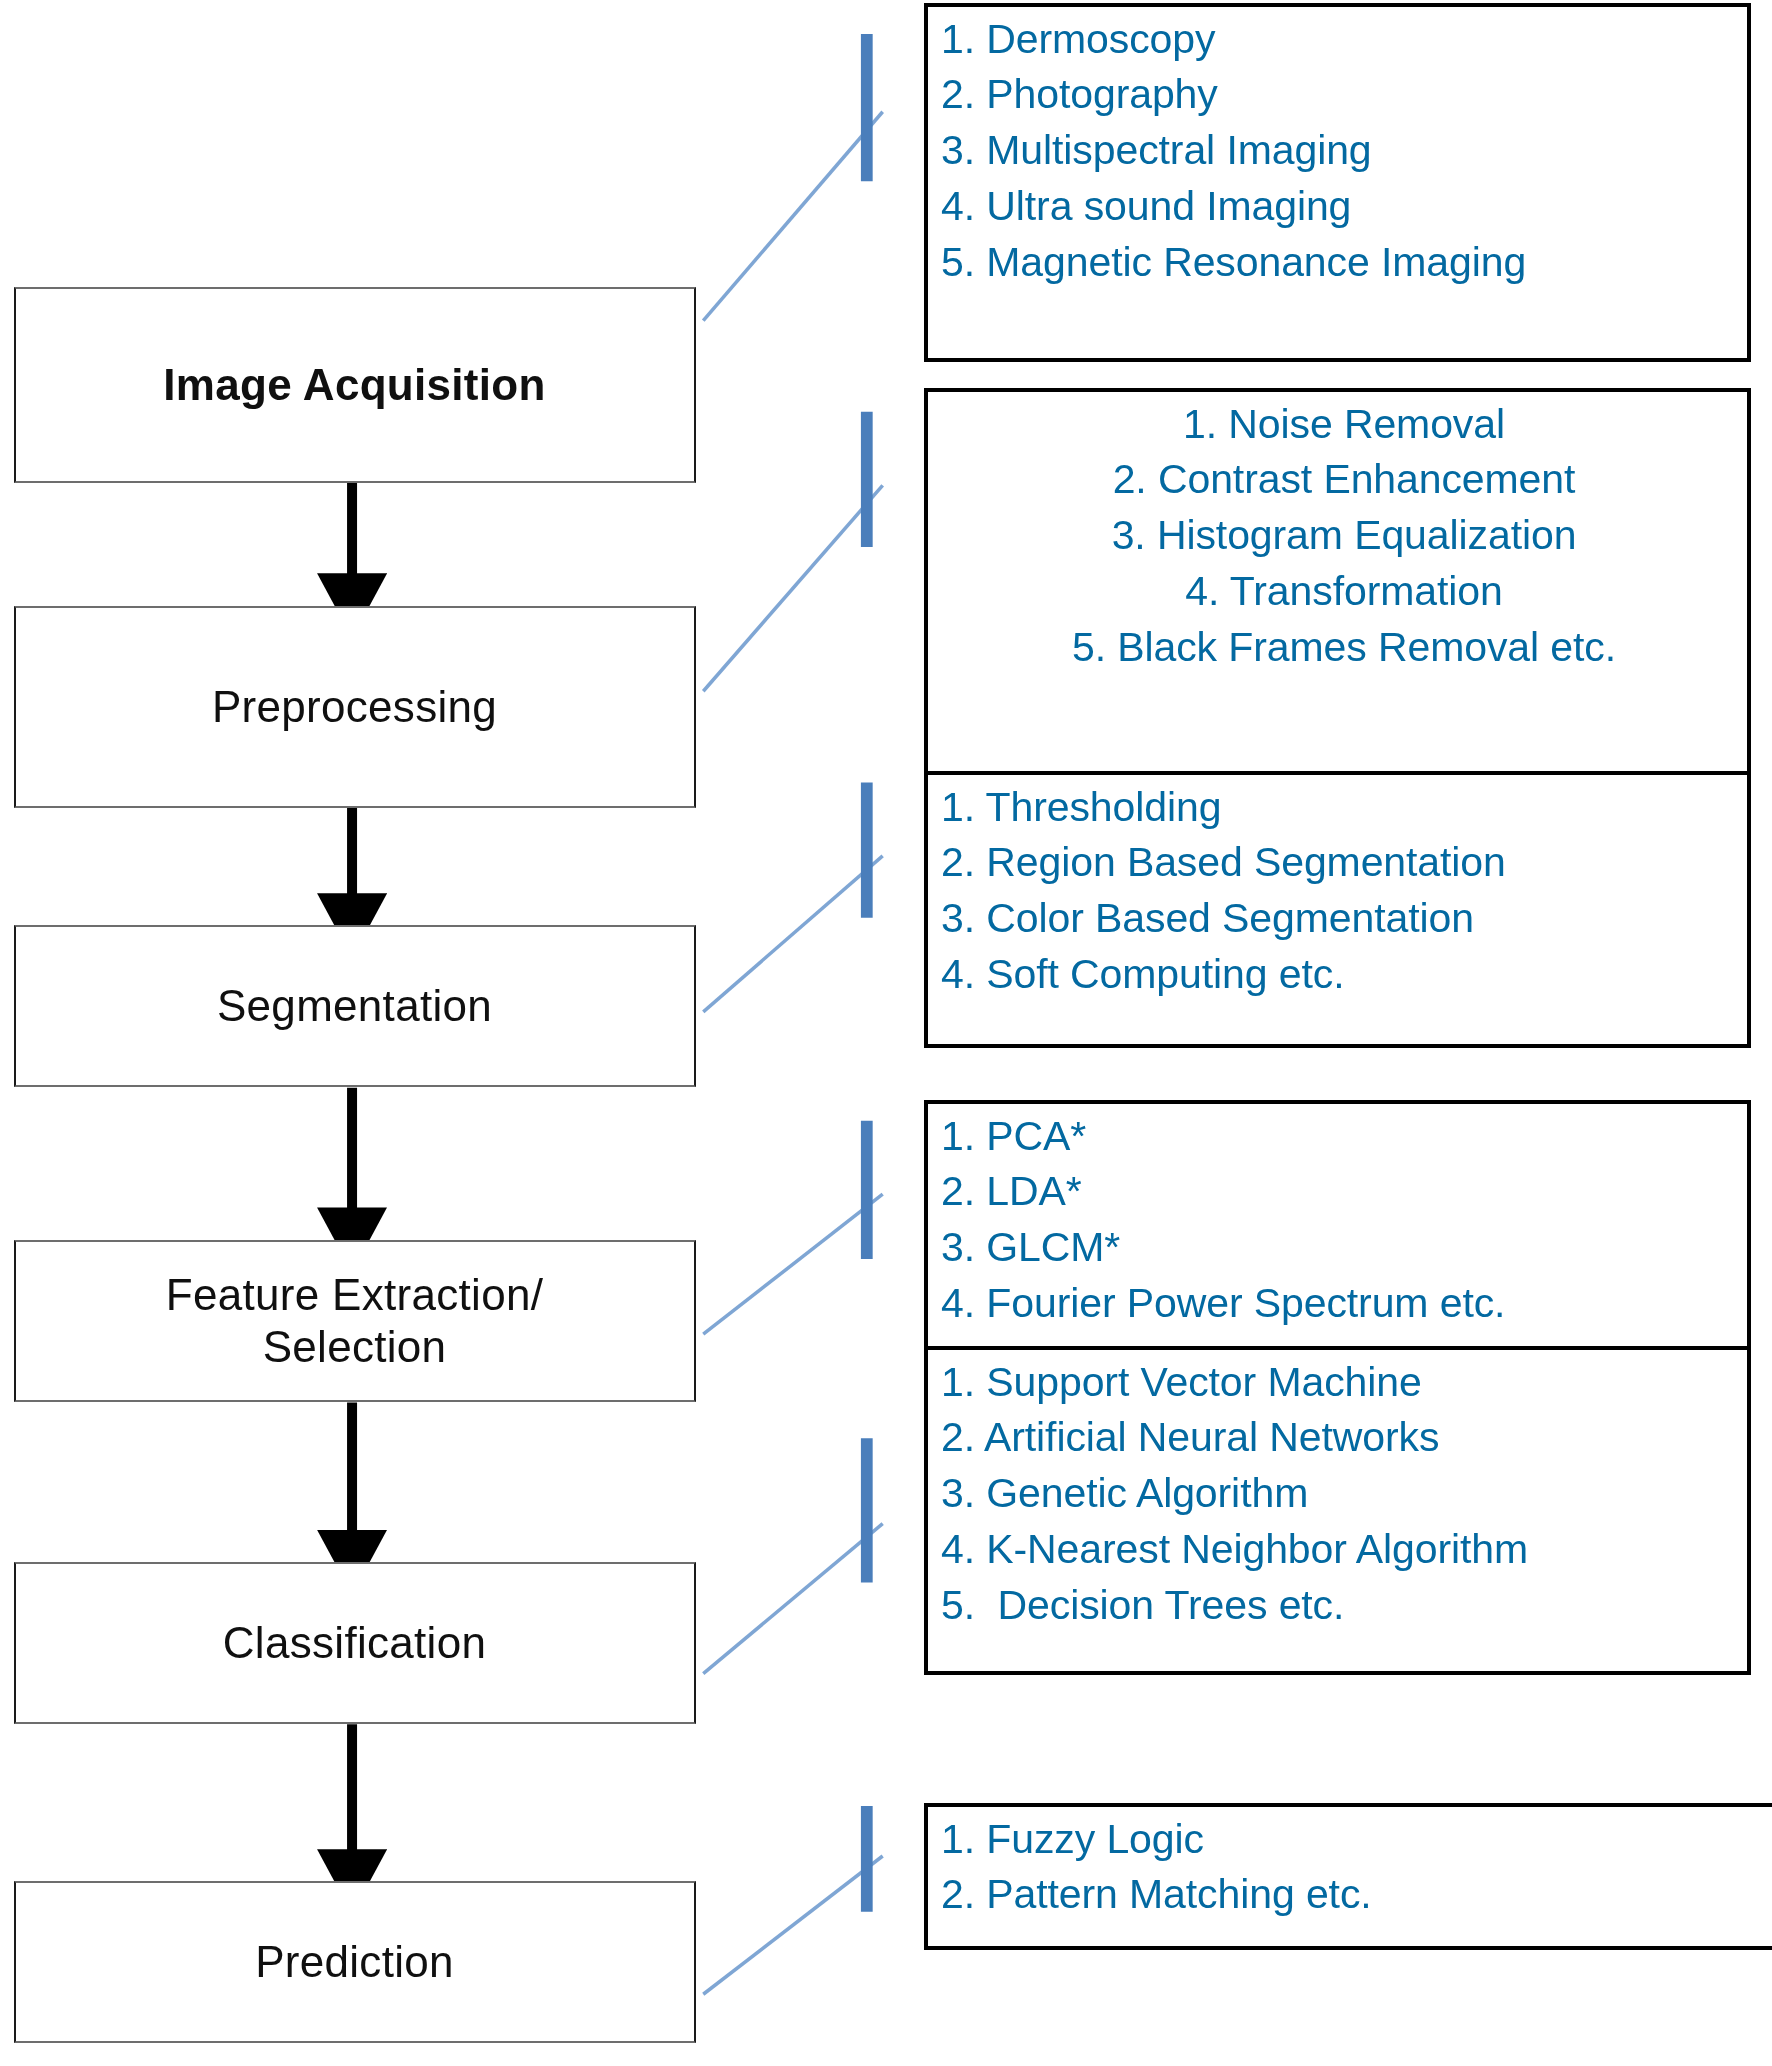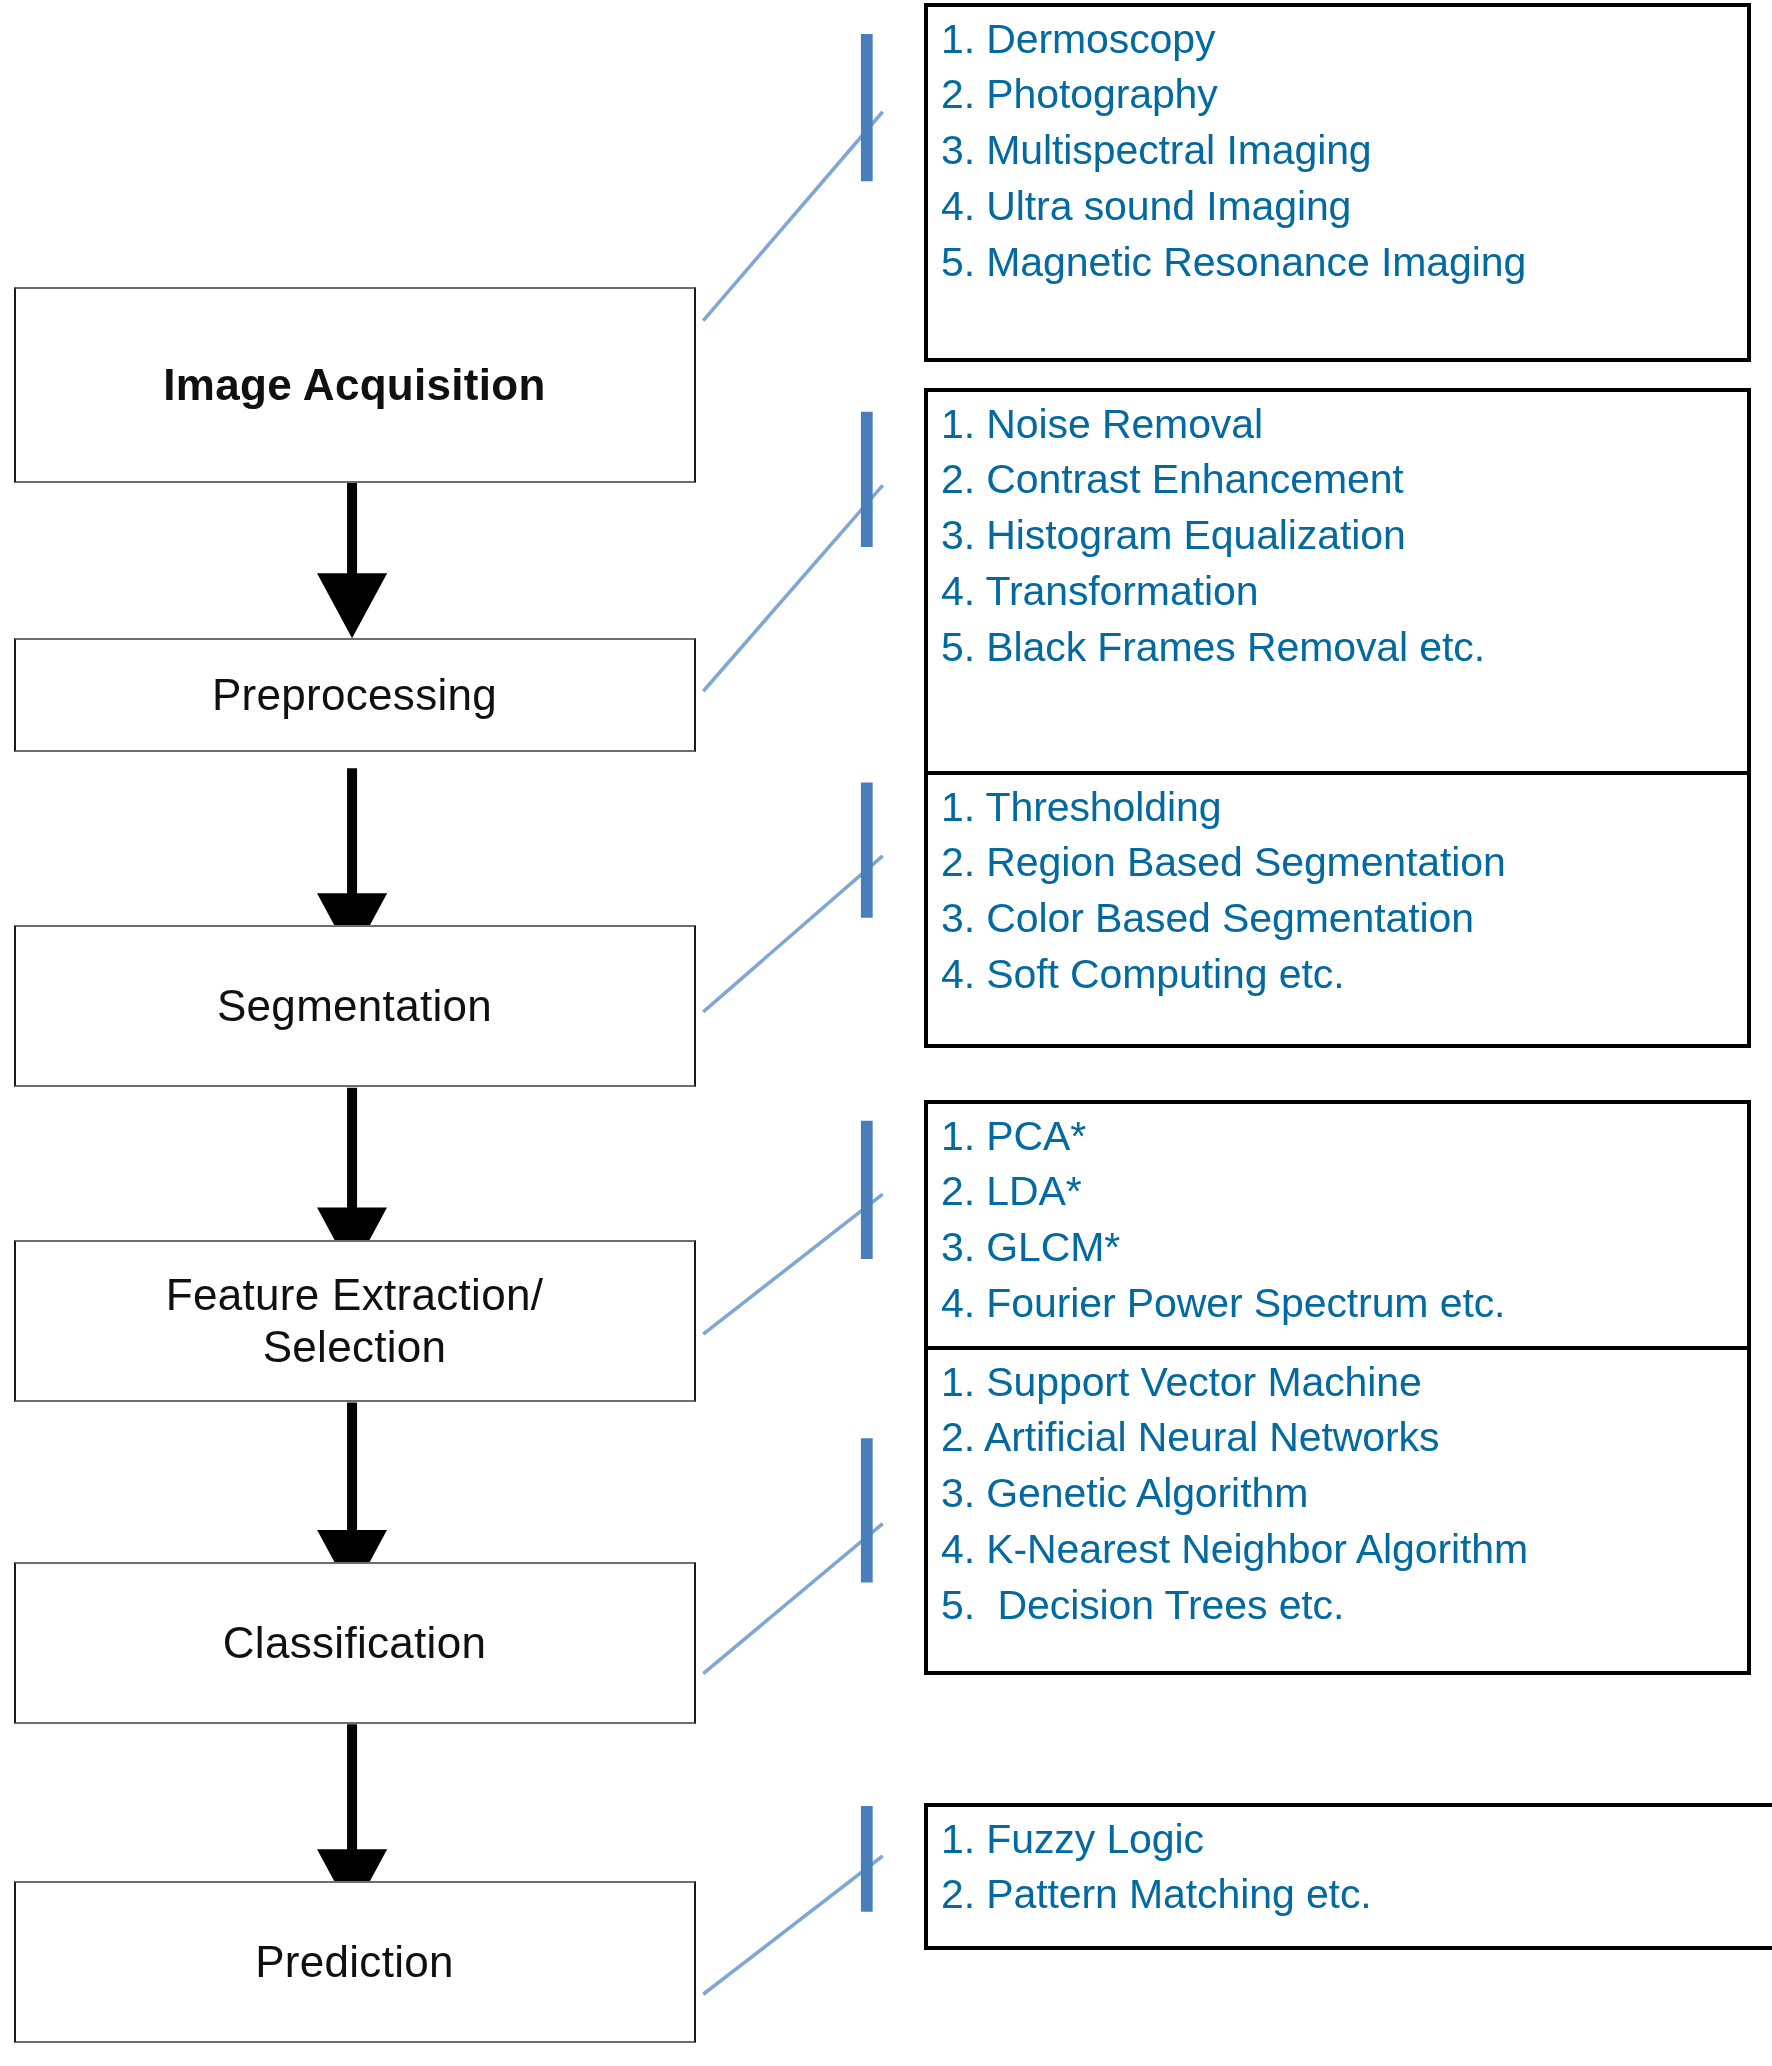--- a/index.html
+++ b/index.html
@@ -102,21 +102,21 @@
       <line x1="1473" y1="1905" x2="1473" y2="2140" stroke="#4a7ebb" stroke-width="20"></line>
       <line x1="1473" y1="2445" x2="1473" y2="2690" stroke="#4a7ebb" stroke-width="20"></line>
       <line x1="1473" y1="3070" x2="1473" y2="3250" stroke="#4a7ebb" stroke-width="20"></line>
     </g>
   </svg>
 
   <div class="stage bold" style="left:13.5px;top:287px;width:682px;height:196px;">
     <div class="stage-label">Image Acquisition</div>
   </div>
 
-  <div class="stage" style="left:13.5px;top:606px;width:682px;height:114px;margin-top:32px;">
+  <div class="stage" style="left:13.5px;top:606px;width:682px;height:202px;">
     <div class="stage-label">Preprocessing</div>
   </div>
 
   <div class="stage" style="left:13.5px;top:925px;width:682px;height:162px;text-align:center;">
     <div class="stage-label">Segmentation</div>
   </div>
 
   <div class="stage" style="left:13.5px;top:1240px;width:682px;height:162px;">
     <div class="stage-label">Feature Extraction/
 Selection</div>
@@ -133,21 +133,21 @@
   <div class="detail" style="left:924px;top:2.9px;width:827px;height:359px;">
     <ol>
       <li>1. Dermoscopy</li>
       <li>2. Photography</li>
       <li>3. Multispectral Imaging</li>
       <li>4. Ultra sound Imaging</li>
       <li>5. Magnetic Resonance Imaging</li>
     </ol>
   </div>
 
-  <div class="detail" style="left:924px;top:388px;width:827px;height:389px;">
+  <div class="detail" style="left:924px;top:388px;width:827px;height:389px;text-align:center;">
     <ol>
       <li>1. Noise Removal</li>
       <li>2. Contrast Enhancement</li>
       <li>3. Histogram Equalization</li>
       <li>4. Transformation</li>
       <li>5. Black Frames Removal etc.</li>
     </ol>
   </div>
 
   <div class="detail" style="left:924px;top:771px;width:827px;height:277px;">

